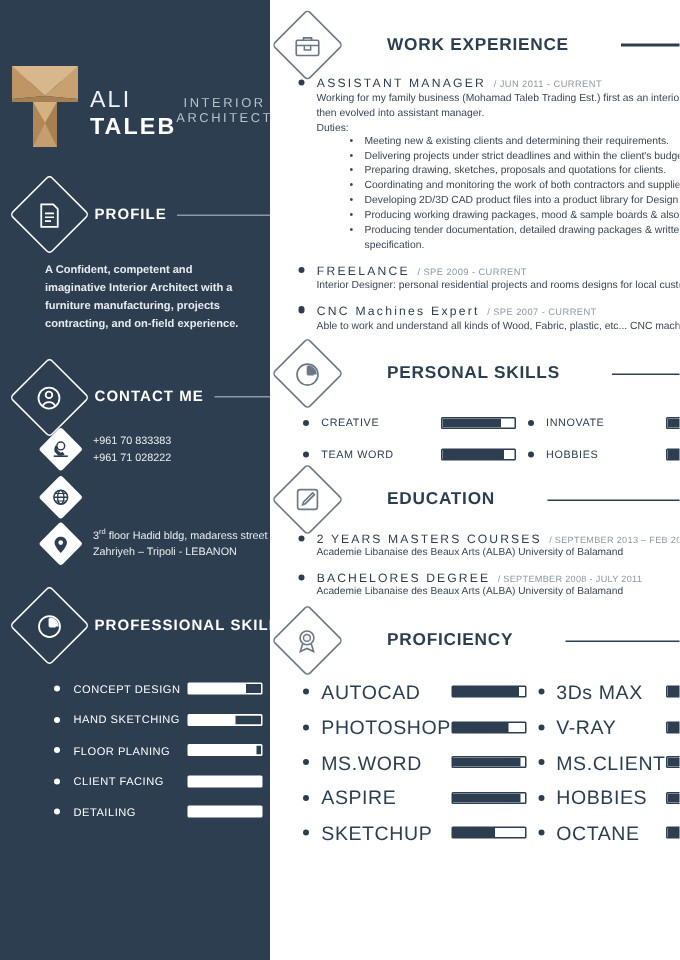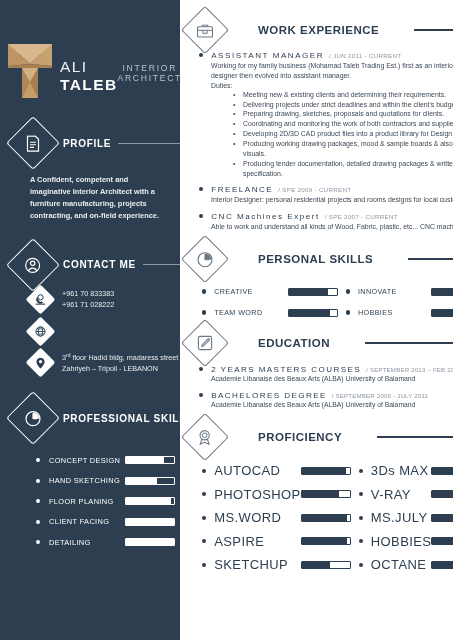--- a/index.html
+++ b/index.html
@@ -513,21 +513,21 @@
           </div>
           <div class="pf-row">
             <span class="pf-dot"></span>
             <span class="pf-label">MS.WORD</span>
             <span class="pf-bar">
               <i style="width:94%"></i>
             </span>
           </div>
           <div class="pf-row">
             <span class="pf-dot"></span>
-            <span class="pf-label">MS.JULY</span>
+            <span class="pf-label">MS.CLIENT</span>
             <span class="pf-bar">
               <i style="width:74%"></i>
             </span>
           </div>
           <div class="pf-row">
             <span class="pf-dot"></span>
             <span class="pf-label">ASPIRE</span>
             <span class="pf-bar">
               <i style="width:95%"></i>
             </span>

